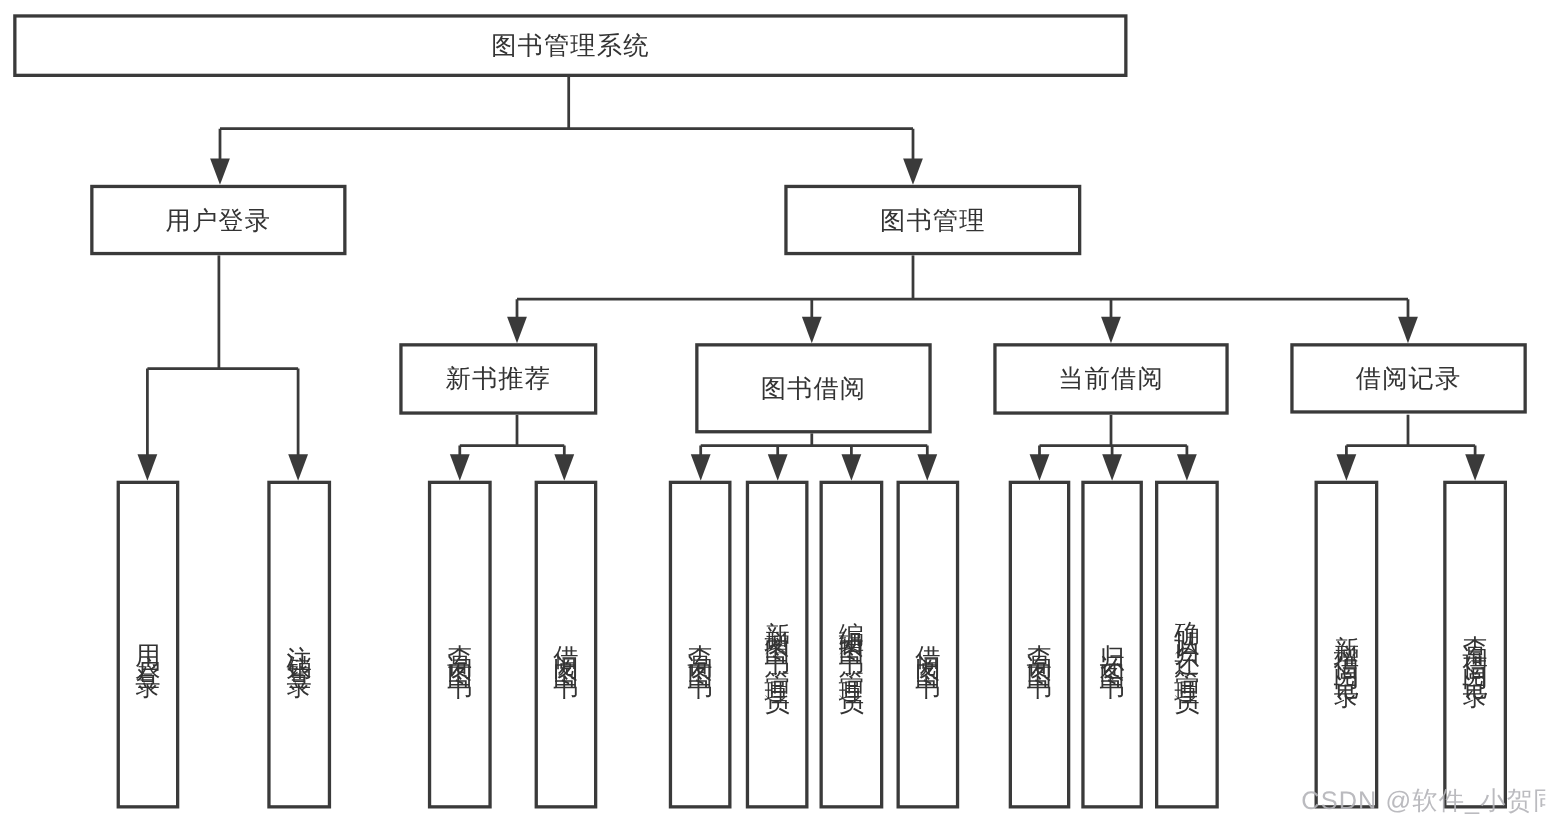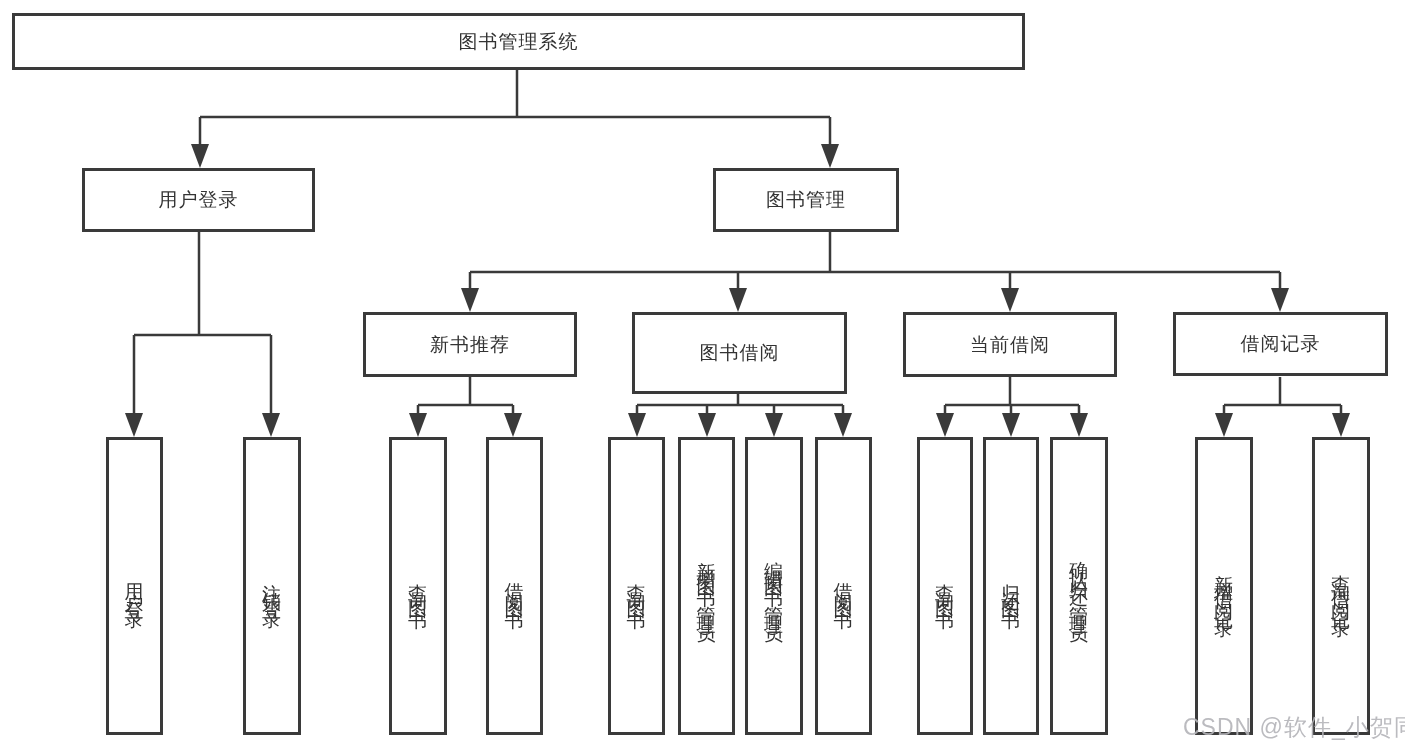--- a/index.html
+++ b/index.html
@@ -11,37 +11,37 @@
     overflow:hidden;
   }
   #connectors{position:absolute;left:0;top:0;z-index:0;}
   .node{
     position:absolute;
     box-sizing:border-box;
     background:#ffffff;
     border:3px solid #3a3a3a;
     color:#333333;
     display:flex;align-items:center;justify-content:center;
-    font-size:19px;
+    font-size:23px;
     z-index:1;
     letter-spacing:1px;
   }
   .vnode span{
     writing-mode:vertical-rl;
     text-orientation:mixed;
     letter-spacing:9px;
     line-height:1;
   }
   
   #n-root{left:12px;top:13px;width:1013px;height:57px;}
   
   #n-user{left:82px;top:168px;width:233px;height:64px;}
-  #n-book{left:713px;top:168px;width:186px;height:64px;}
+  #n-book{left:713px;top:168px;width:270px;height:64px;}
   
-  #n-g1{left:363px;top:312px;width:214px;height:65px;}
+  #n-g1{left:363px;top:312px;width:180px;height:65px;}
   #n-g2{left:632px;top:312px;width:215px;height:82px;}
   #n-g3{left:903px;top:312px;width:214px;height:65px;}
   #n-g4{left:1173px;top:312px;width:215px;height:64px;}
   
   .vnode{top:437px;height:298px;width:58px;}
   #n-v1{left:106px;width:57px;}
   #n-v2{left:243px;}
   #n-v3{left:389px;}
   #n-v4{left:486px;width:57px;}
   #n-v5{left:608px;width:57px;}

